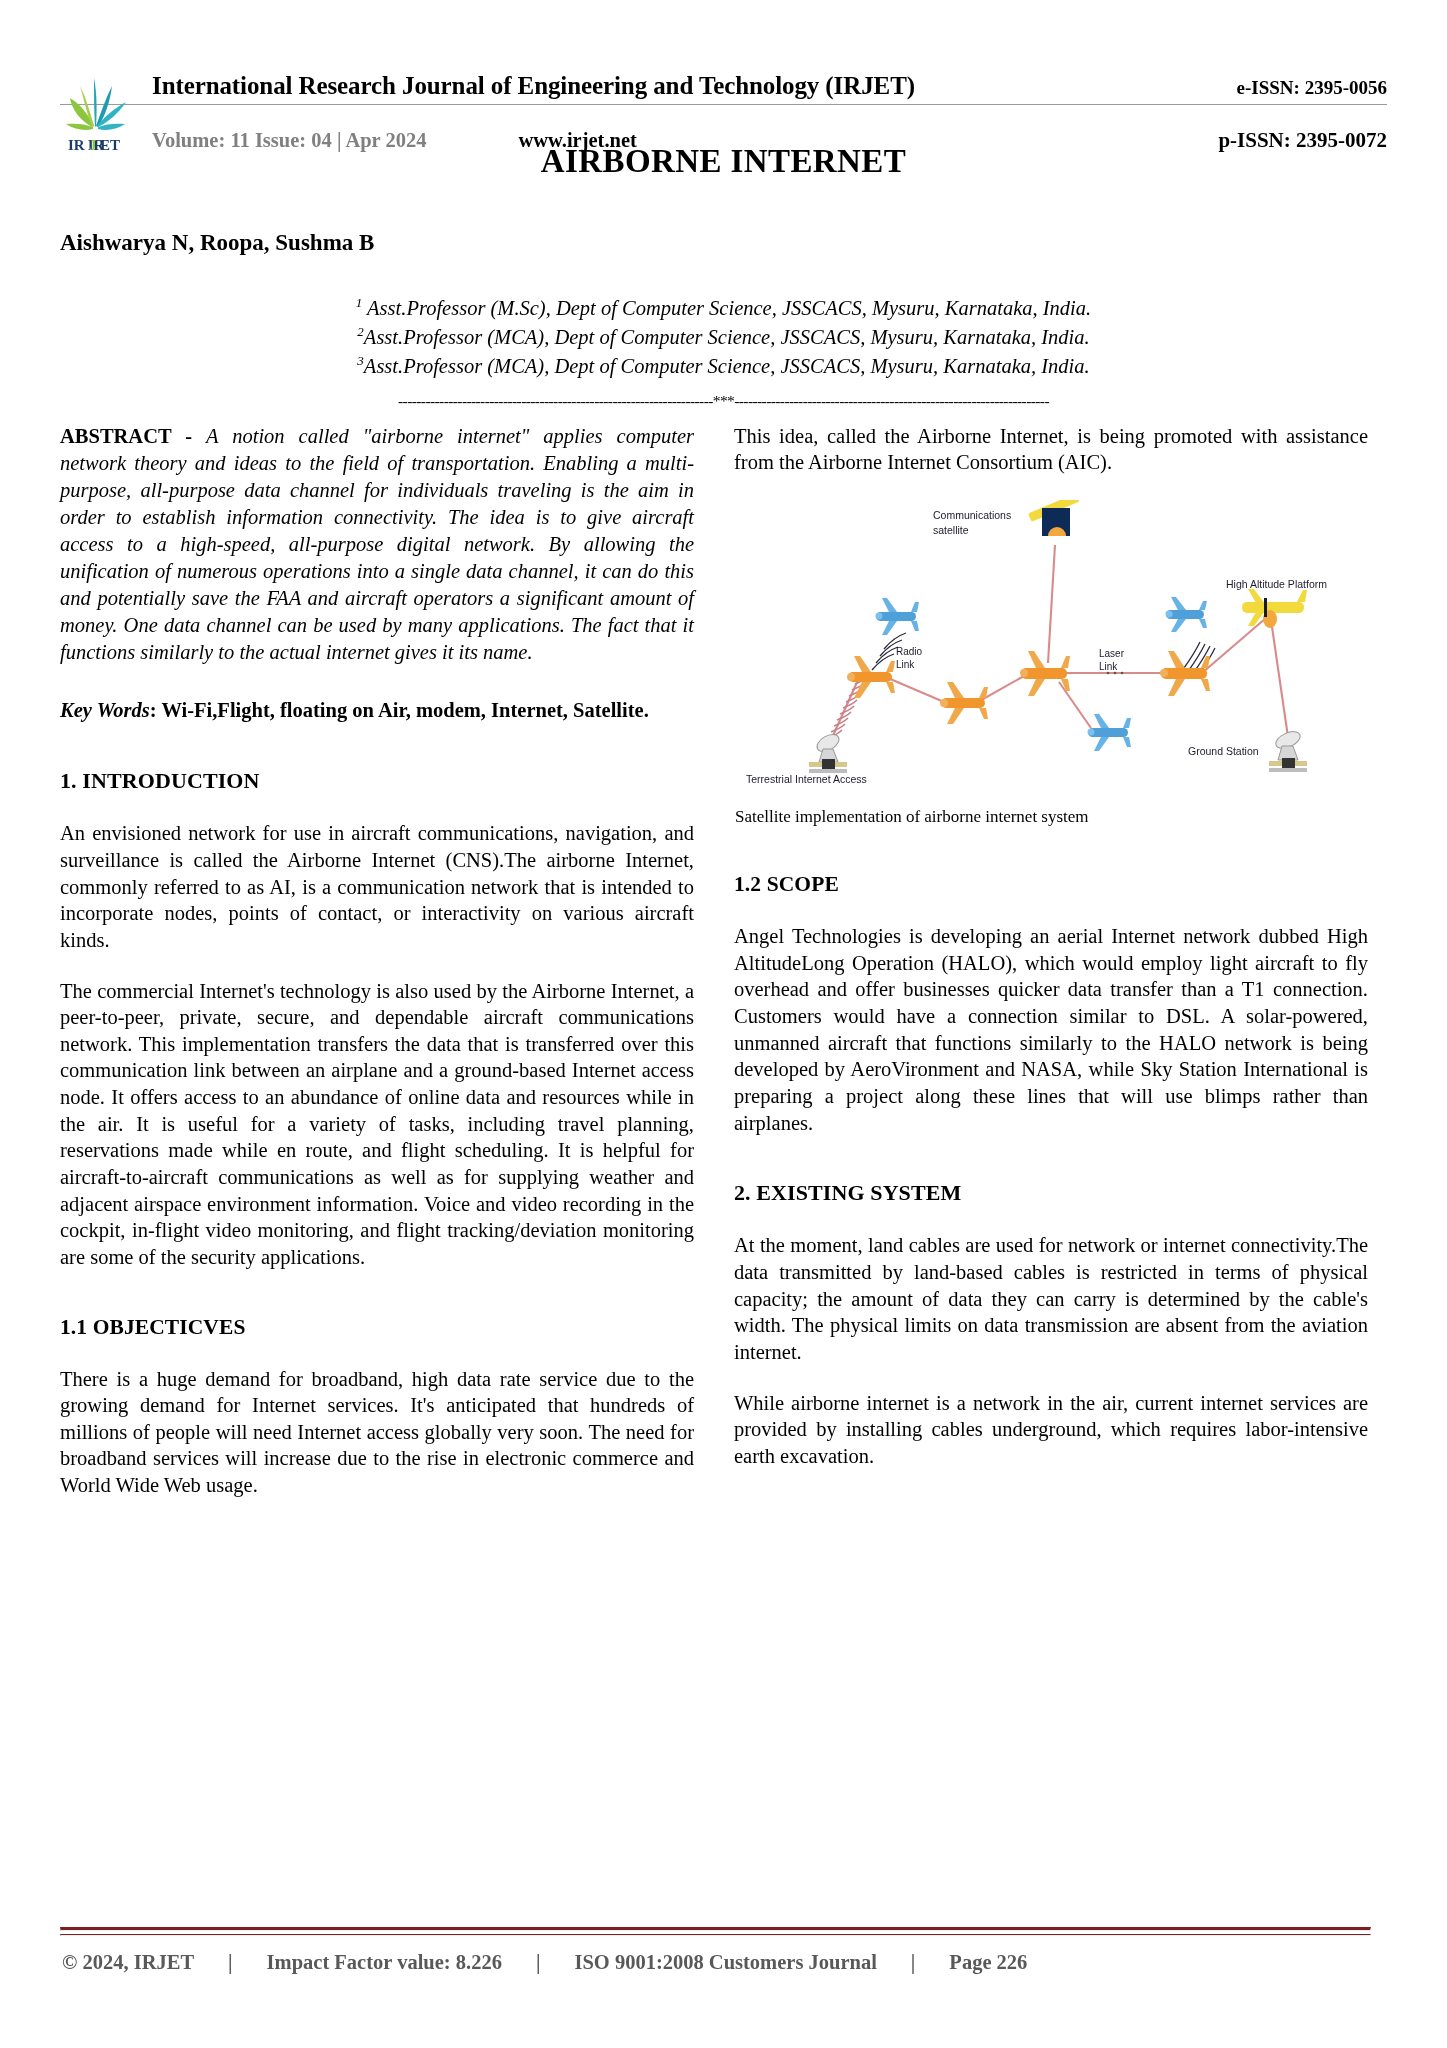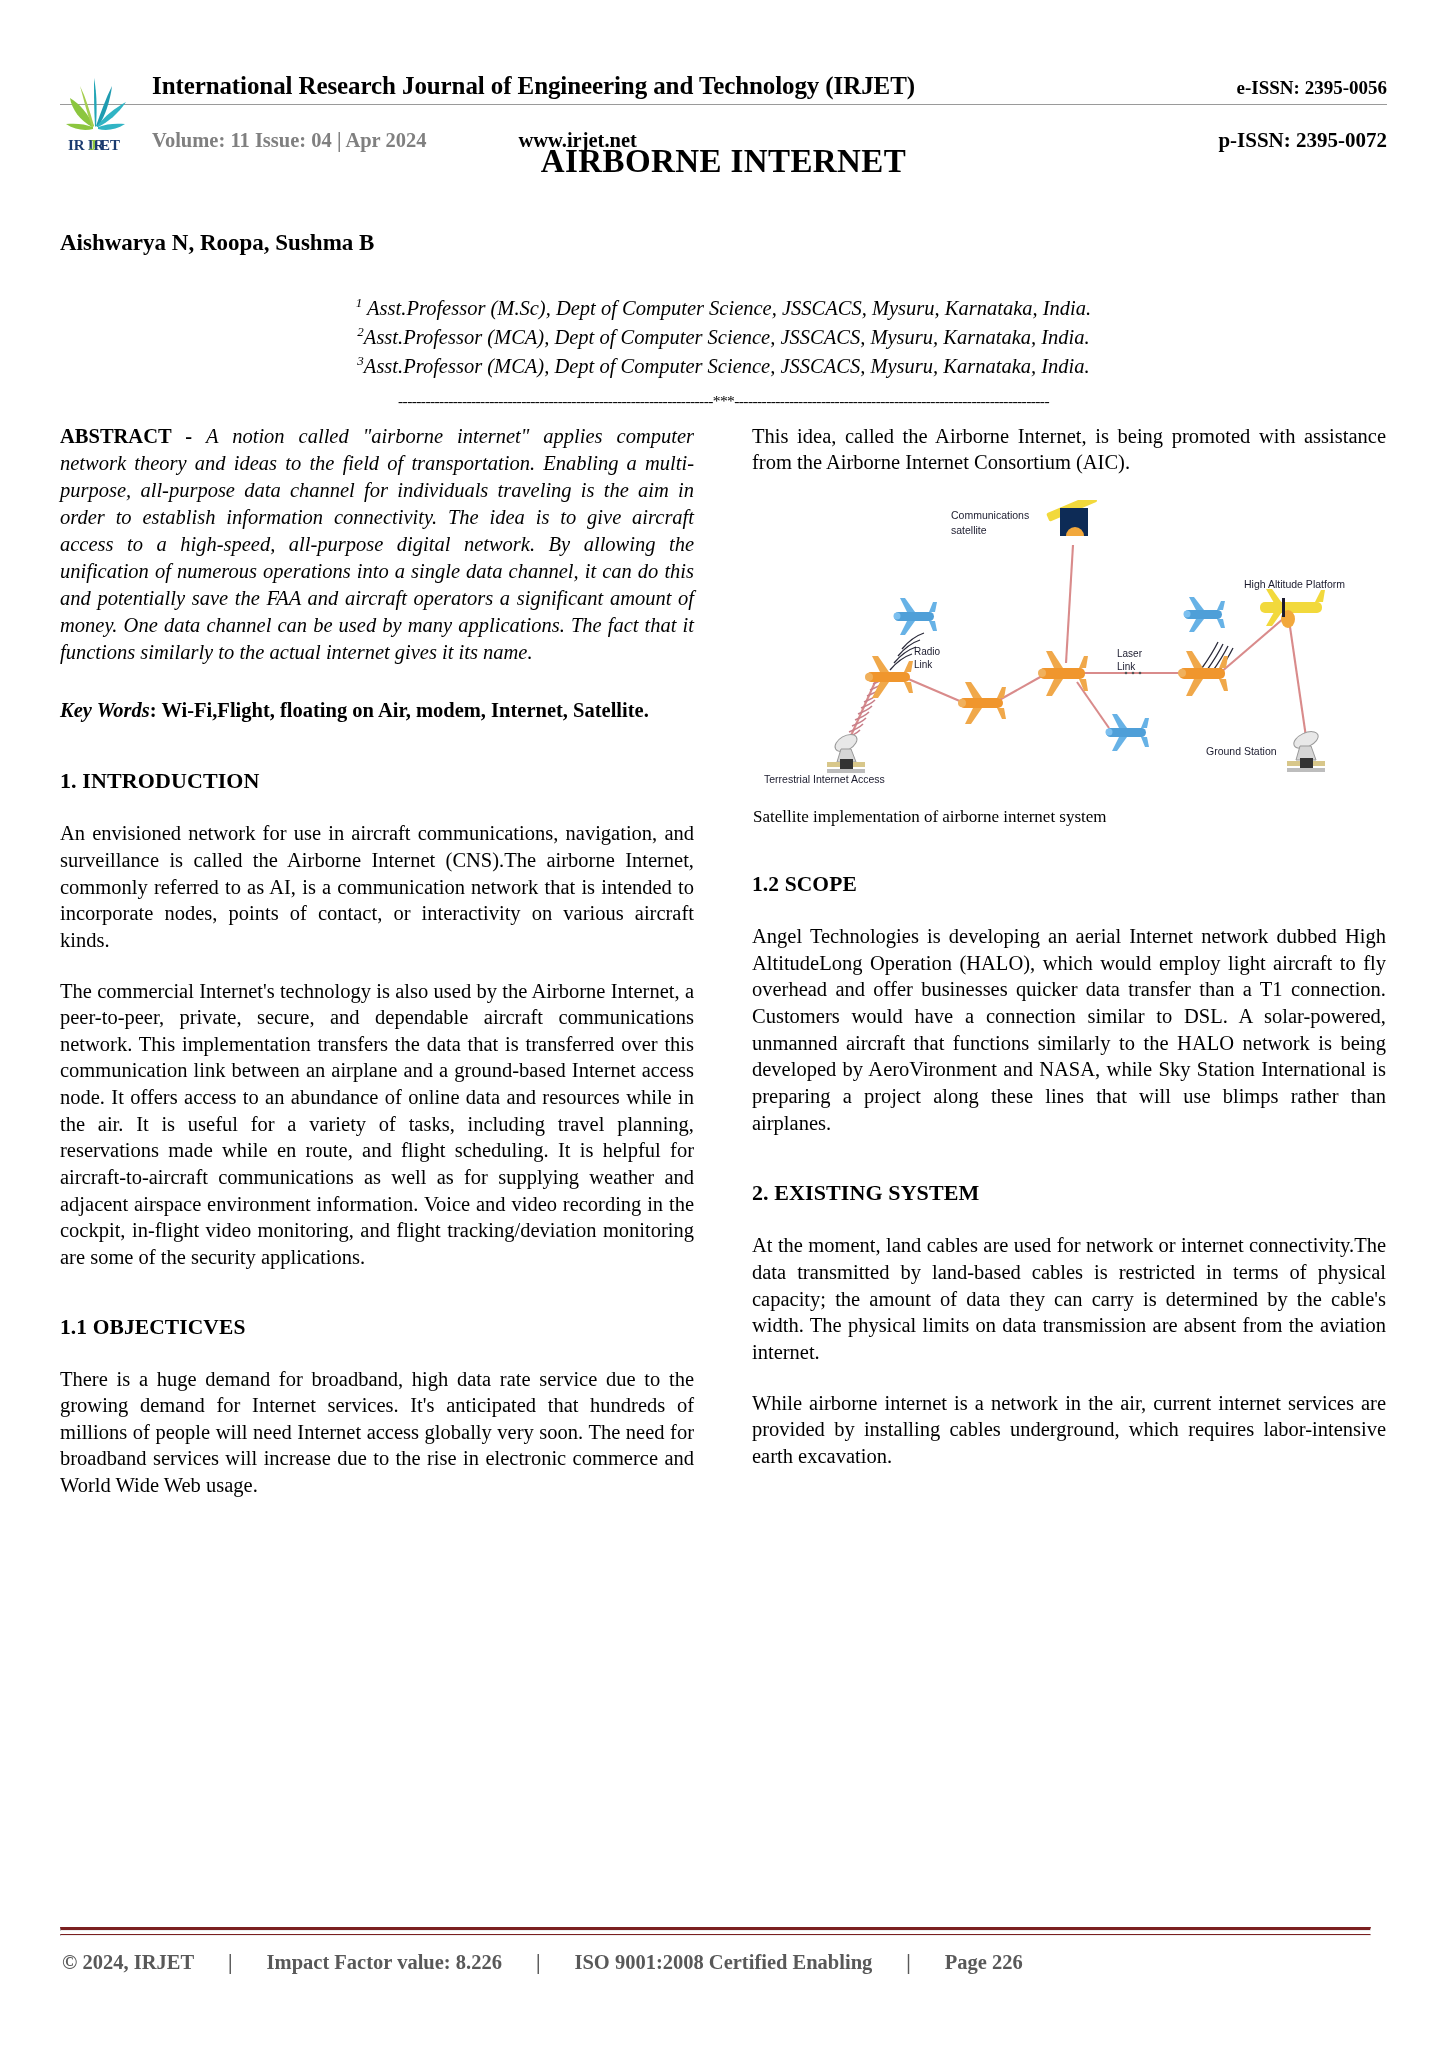--- a/index.html
+++ b/index.html
@@ -118,21 +118,21 @@
     white-space: nowrap;
     overflow: hidden;
     font-family: "Liberation Serif", serif;
     line-height: 1;
   }
 
   
   .columns {
     display: flex;
     margin-top: 14px;
-    gap: 58px;
+    gap: 40px;
   }
   .col {
     width: 634px;
     flex: 0 0 634px;
   }
 
   p.body {
     font-size: 20.5px;
     line-height: 1.30;
     text-align: justify;
@@ -482,19 +482,19 @@
   </div>
 
   <div class="footer-wrap">
     <hr class="footer-rule-top">
     <hr class="footer-rule-bot">
     <div class="footer-line">
       <span class="f-copy">© 2024, IRJET</span>
       <span class="sep">|</span>
       <span>Impact Factor value: 8.226</span>
       <span class="sep">|</span>
-      <span>ISO 9001:2008 Certified Enabling</span>
+      <span>ISO 9001:2008 Customers Journal</span>
       <span class="sep">|</span>
       <span>Page 226</span>
     </div>
   </div>
 
 </div>
 
 </body></html>

